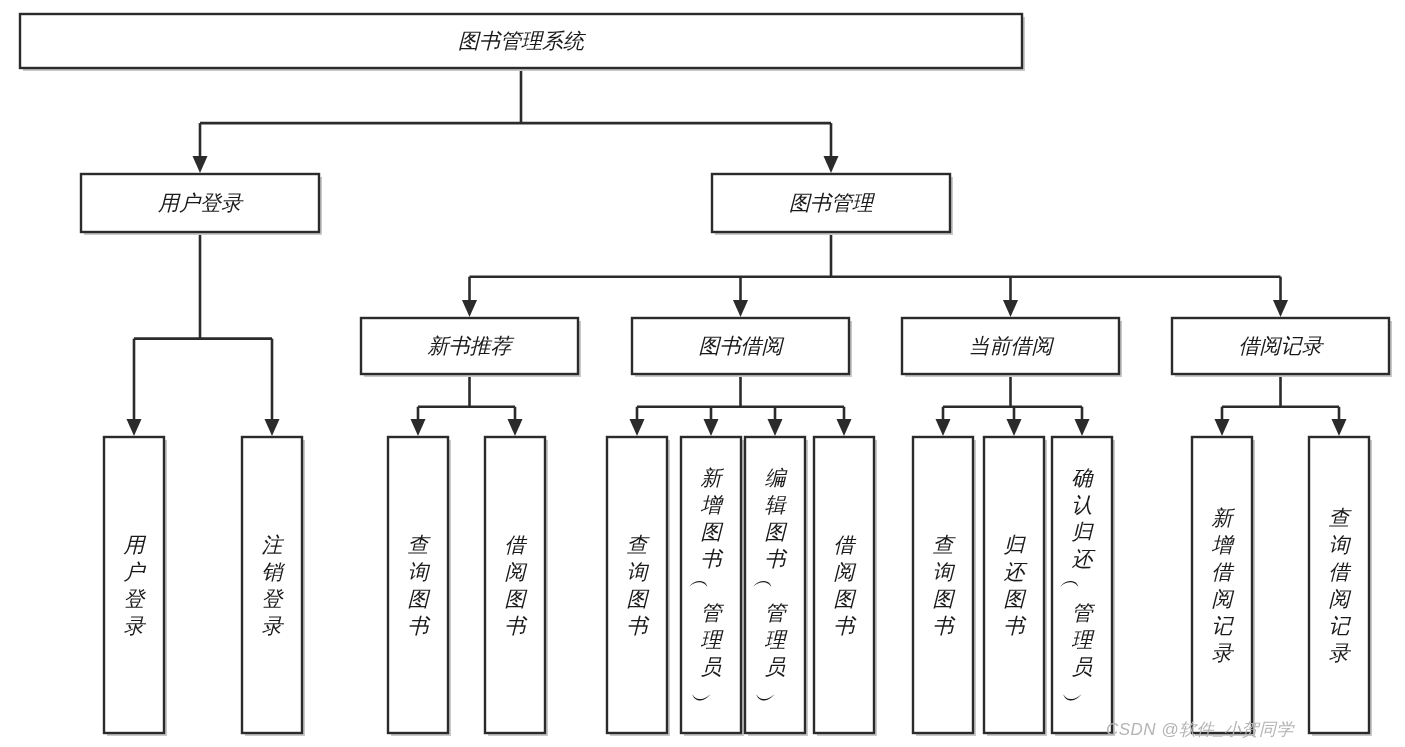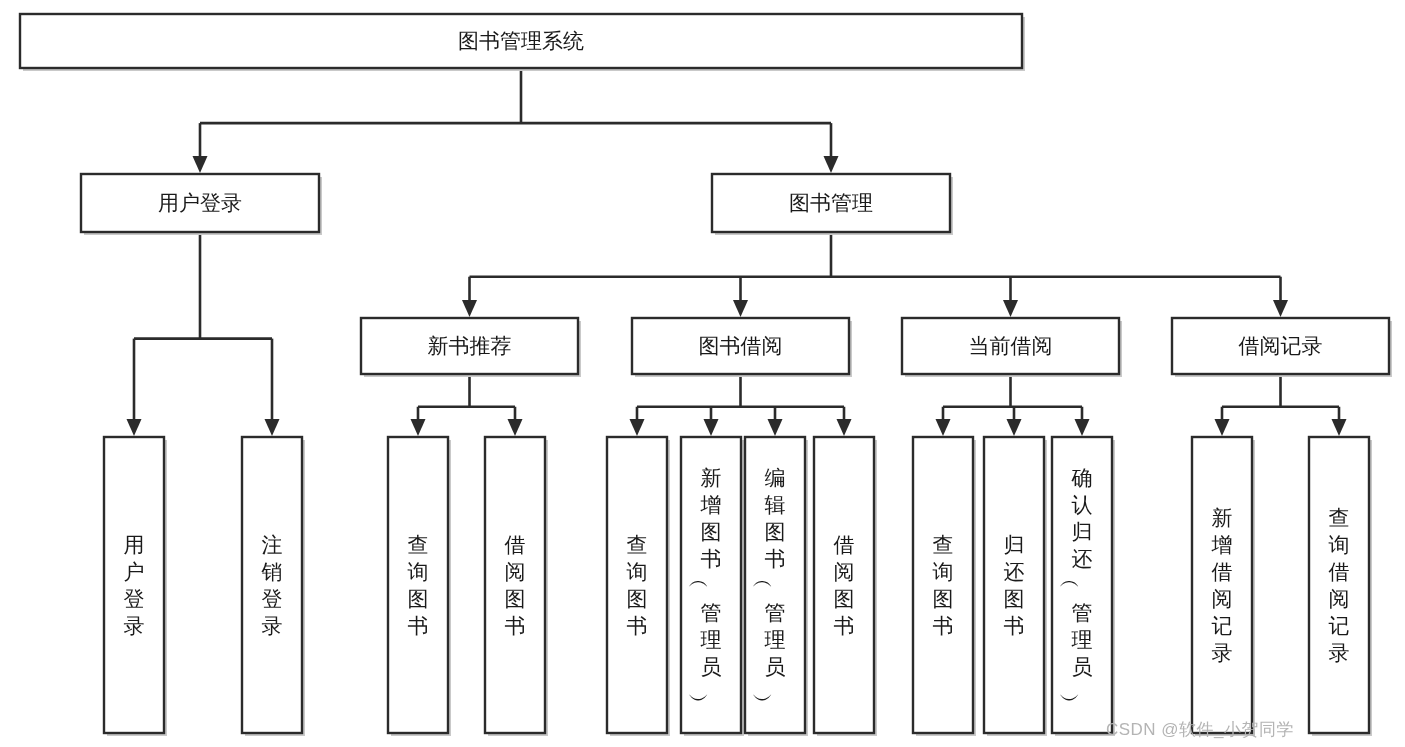--- a/index.html
+++ b/index.html
@@ -11,20 +11,21 @@
     width: 1405px;
     height: 747px;
     font-family: "Liberation Sans", "DejaVu Sans", sans-serif;
     overflow: hidden;
     position: relative;
   }
   #diagram-root {
     position: relative;
     width: 1302px;
     height: 747px;
+    font-style: italic;
   }
   svg#flow {
     position: absolute;
     left: 0;
     top: 0;
     width: 1405px;
     height: 747px;
     display: block;
   }
   .node-rect {

